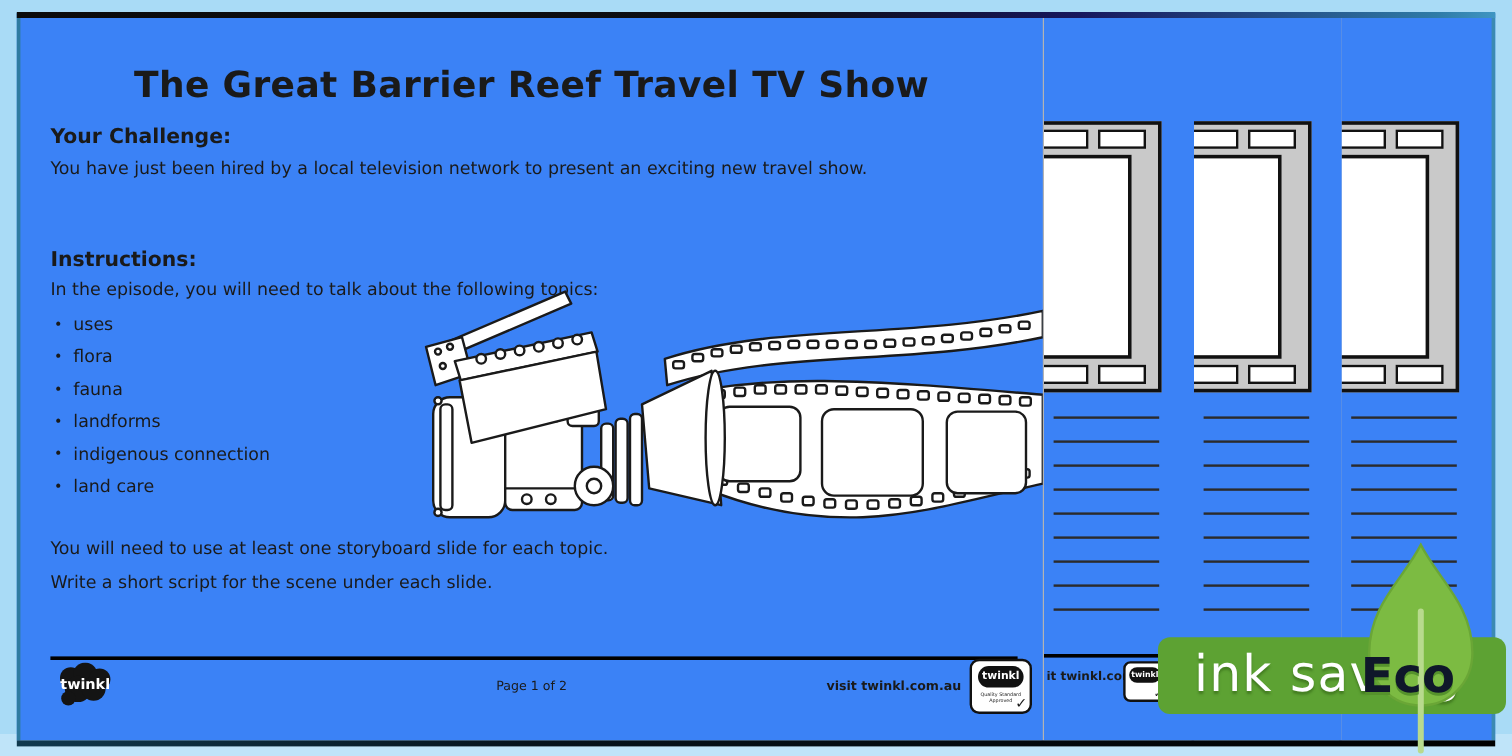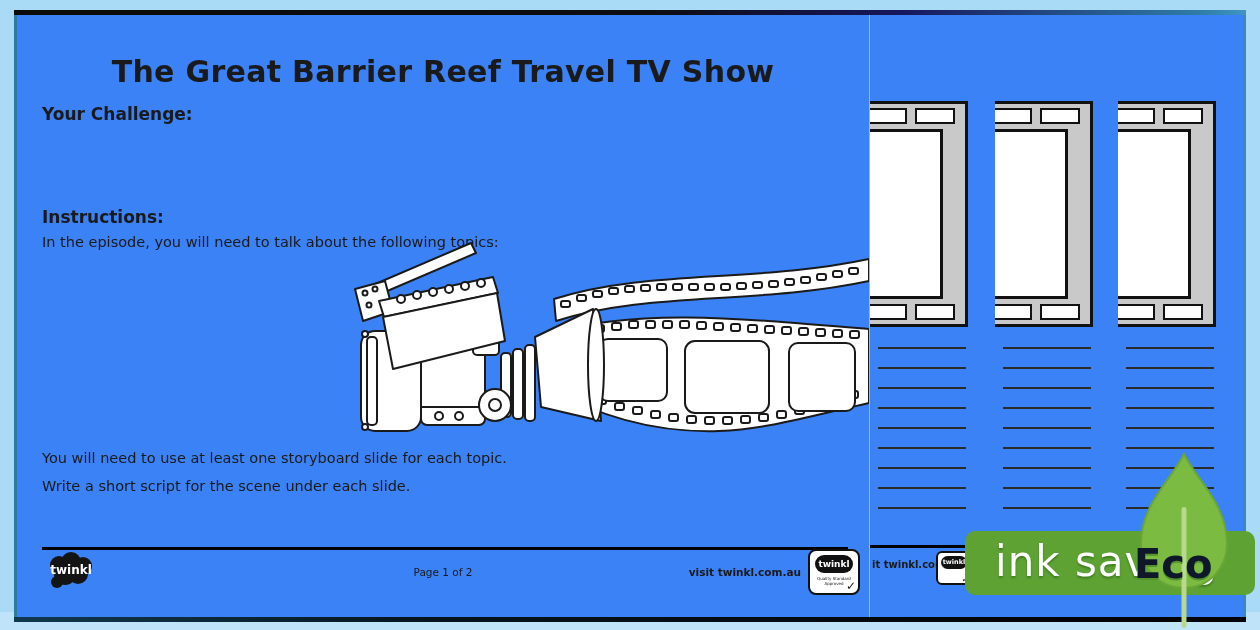--- a/index.html
+++ b/index.html
@@ -144,24 +144,33 @@
     <div class="mini-badge">
       <div class="mini-cloud">twinkl</div>
       <div class="mini-check">✓</div>
     </div>
   </div>
 
   <div class="page page1">
     <div class="title">The Great Barrier Reef Travel TV Show</div>
 
     <div class="h2" style="top:93px">Your Challenge:</div>
+    <div class="para" style="top:122px">You have just been hired by a local television network to present an exciting new travel show.</div>
 
     <div class="h2" style="top:196px">Instructions:</div>
     <div class="para" style="top:223px">In the episode, you will need to talk about the following topics:</div>
 
+    <ul class="topics">
+      <li>uses</li>
+      <li>flora</li>
+      <li>fauna</li>
+      <li>landforms</li>
+      <li>indigenous connection</li>
+      <li>land care</li>
+    </ul>
 
     <div class="para" style="top:467px">Write a short script for the scene under each slide.</div>
     <div class="para" style="top:439px">You will need to use at least one storyboard slide for each topic.</div>
 
     <svg class="illu" viewBox="0 0 525 214">
       <defs>
         <rect id="spA" width="9" height="6" rx="2"></rect>
         <rect id="spB" width="9" height="7" rx="2"></rect>
       </defs>
       <g stroke="#1a1a1a" stroke-width="2" fill="#fff" stroke-linejoin="round" stroke-linecap="round">

